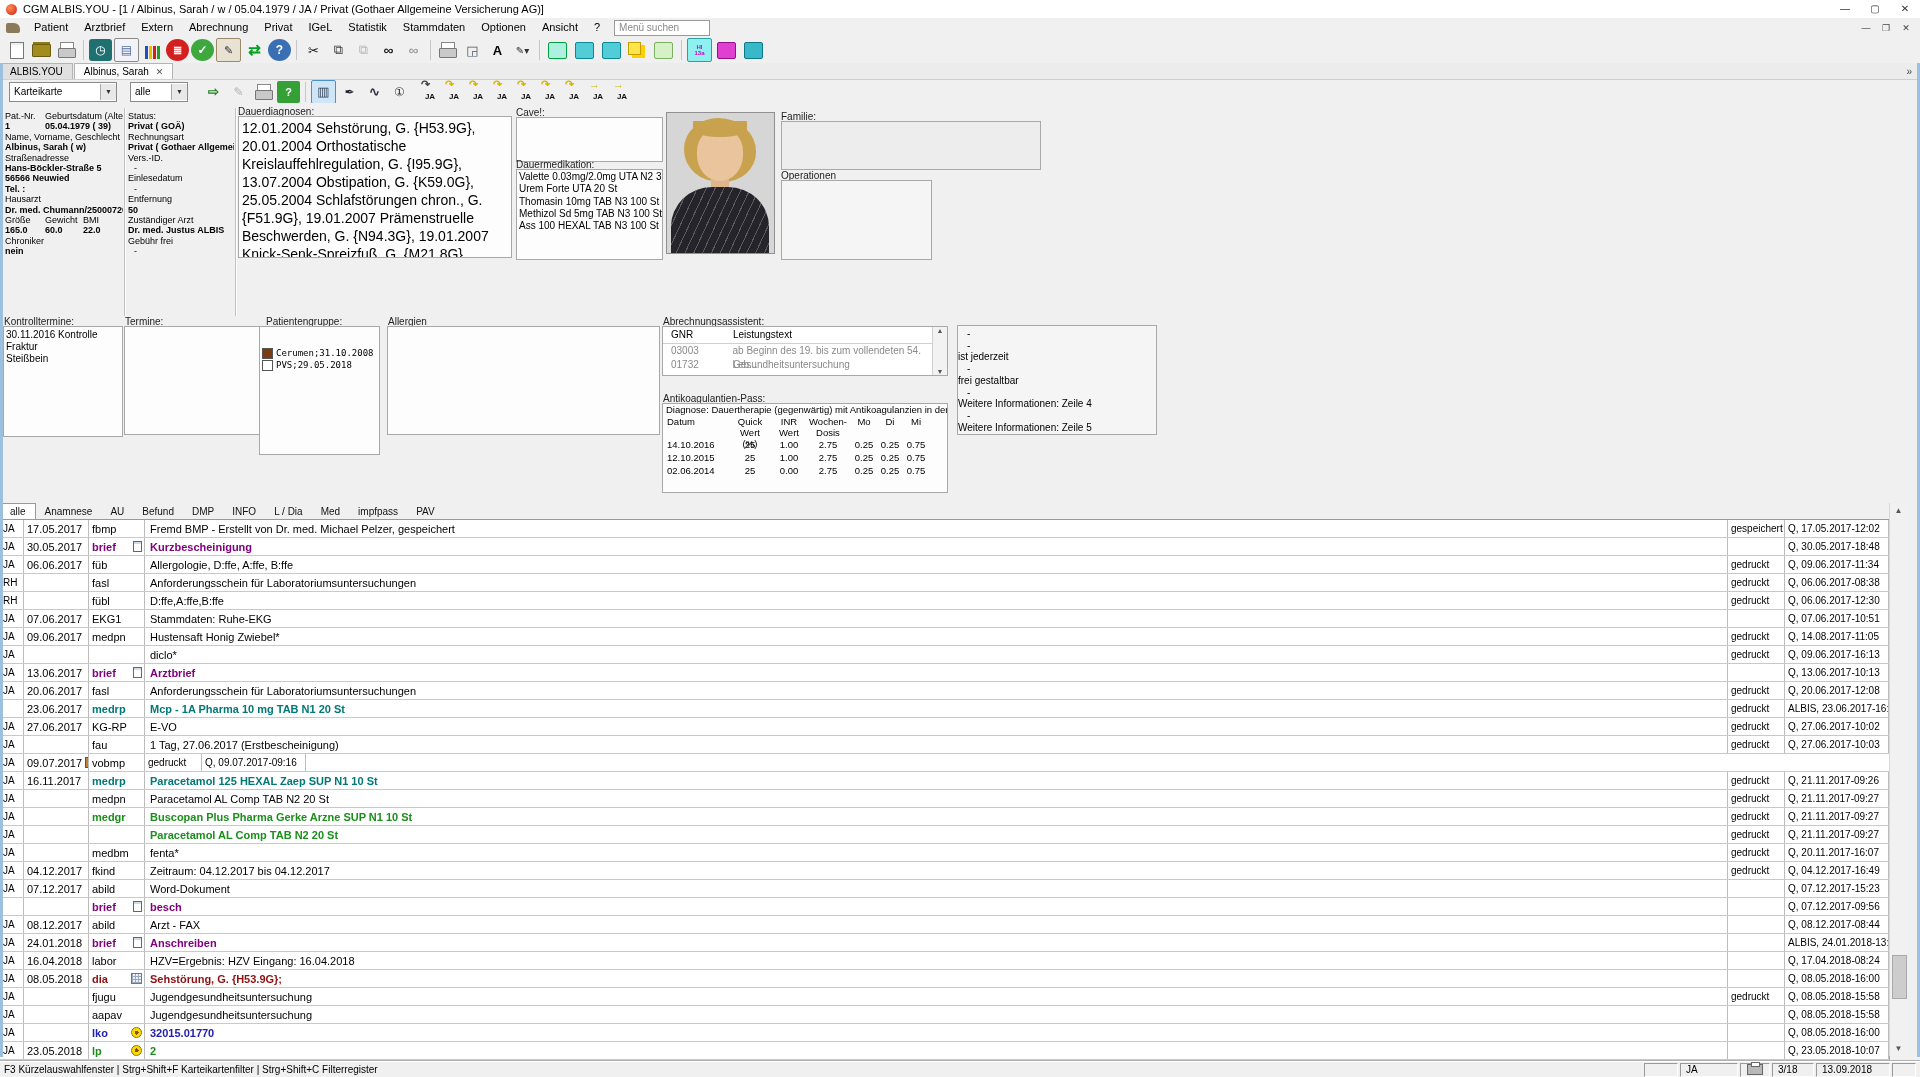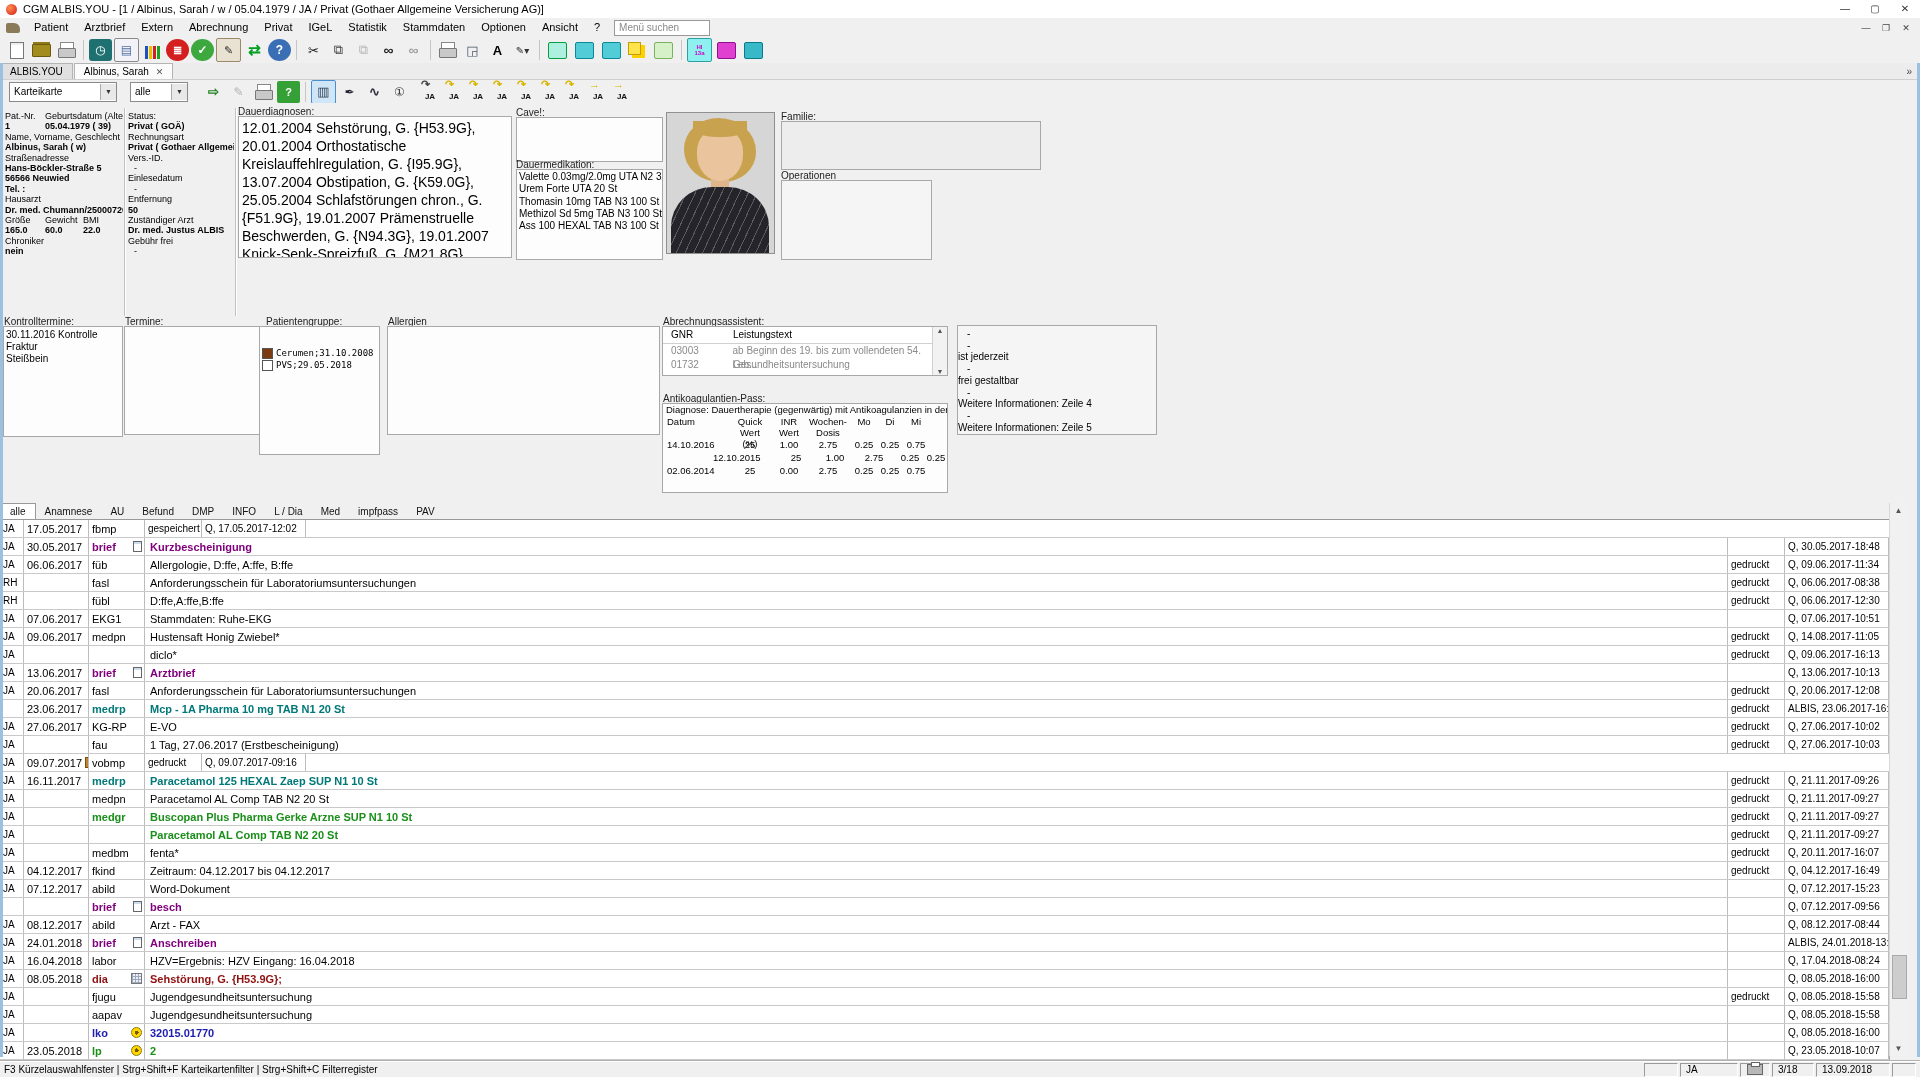--- a/index.html
+++ b/index.html
@@ -387,21 +387,21 @@
       <div class="ak-row">
         <div class="ak-c" style="width: 60px;">14.10.2016</div>
         <div class="ak-c" style="width: 46px;">25</div>
         <div class="ak-c" style="width: 32px;">1.00</div>
         <div class="ak-c" style="width: 46px;">2.75</div>
         <div class="ak-c" style="width: 26px;">0.25</div>
         <div class="ak-c" style="width: 26px;">0.25</div>
         <div class="ak-c" style="width: 26px;">0.75</div>
       </div>
       <div class="ak-row">
-        <div class="ak-c" style="width: 60px; margin-left: 46px;">12.10.2015</div>
+        <div class="ak-c" style="width: 60px;">12.10.2015</div>
         <div class="ak-c" style="width: 46px;">25</div>
         <div class="ak-c" style="width: 32px;">1.00</div>
         <div class="ak-c" style="width: 46px;">2.75</div>
         <div class="ak-c" style="width: 26px;">0.25</div>
         <div class="ak-c" style="width: 26px;">0.25</div>
         <div class="ak-c" style="width: 26px;">0.75</div>
       </div>
       <div class="ak-row">
         <div class="ak-c" style="width: 60px;">02.06.2014</div>
         <div class="ak-c" style="width: 46px;">25</div>
@@ -441,20 +441,23 @@
 
 <div class="rtable" id="rtable">
     <div class="tr">
       <div class="td c-flag">JA</div>
       <div class="td c-date">
         <span>17.05.2017</span>
       </div>
       <div class="td c-code">
         <span>fbmp</span>
       </div>
+      <div class="td c-desc">
+        <span>Fremd BMP - Erstellt von Dr. med. Michael Pelzer, gespeichert</span>
+      </div>
       <div class="td c-status">gespeichert</div>
       <div class="td c-time">Q, 17.05.2017-12:02</div>
     </div>
     <div class="tr">
       <div class="td c-flag">JA</div>
       <div class="td c-date">
         <span>30.05.2017</span>
       </div>
       <div class="td c-code">
         <span class="purple">brief</span>

